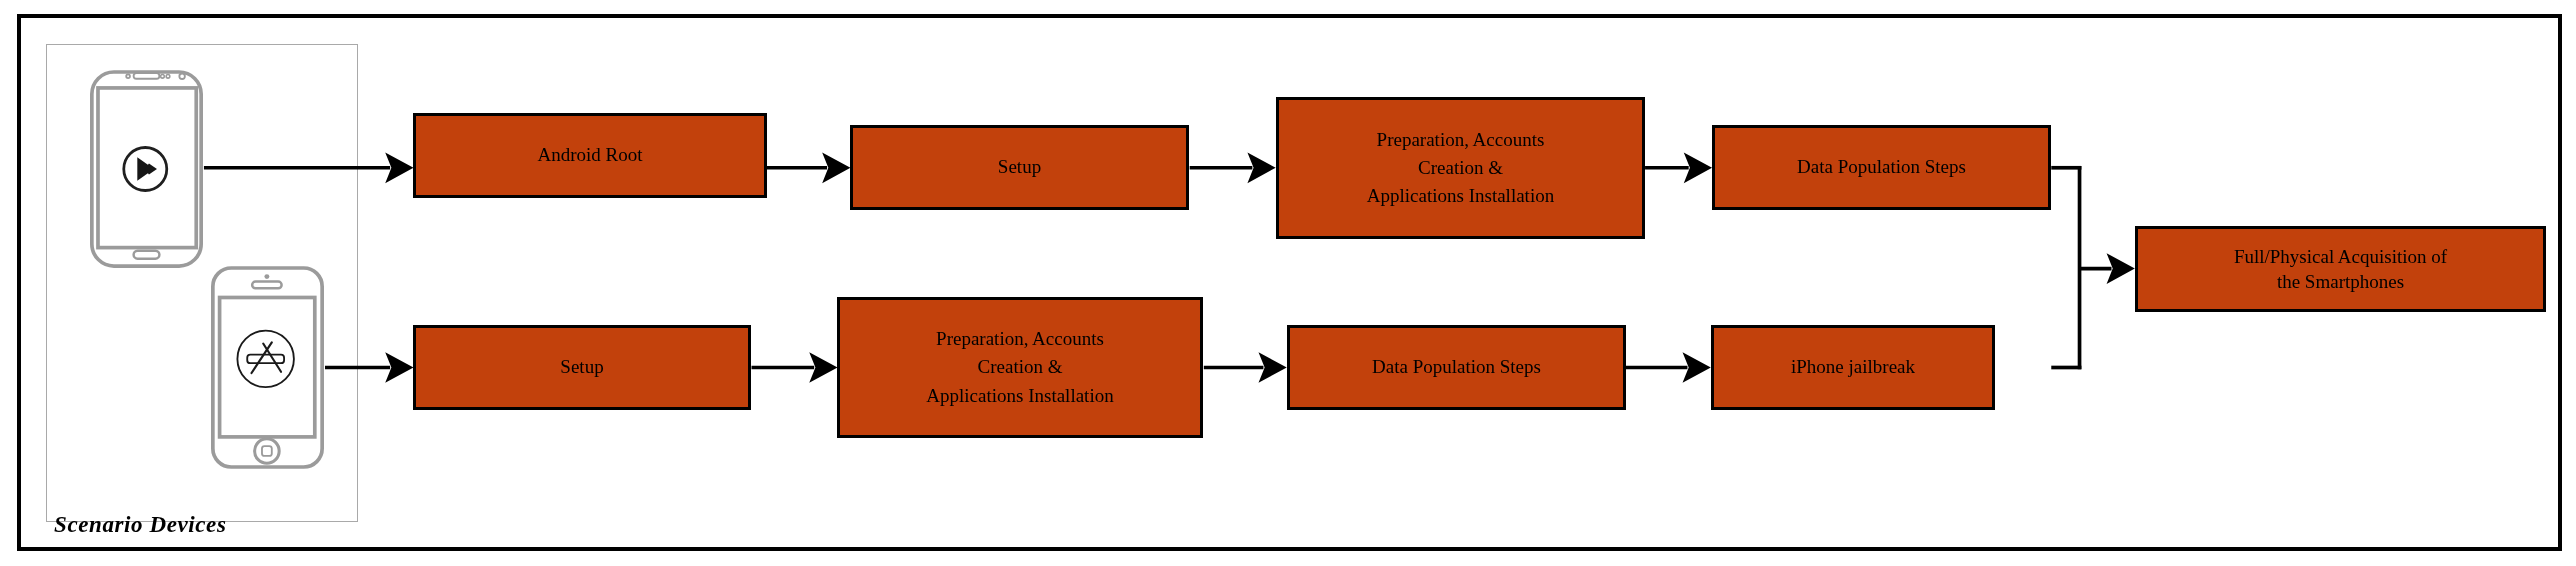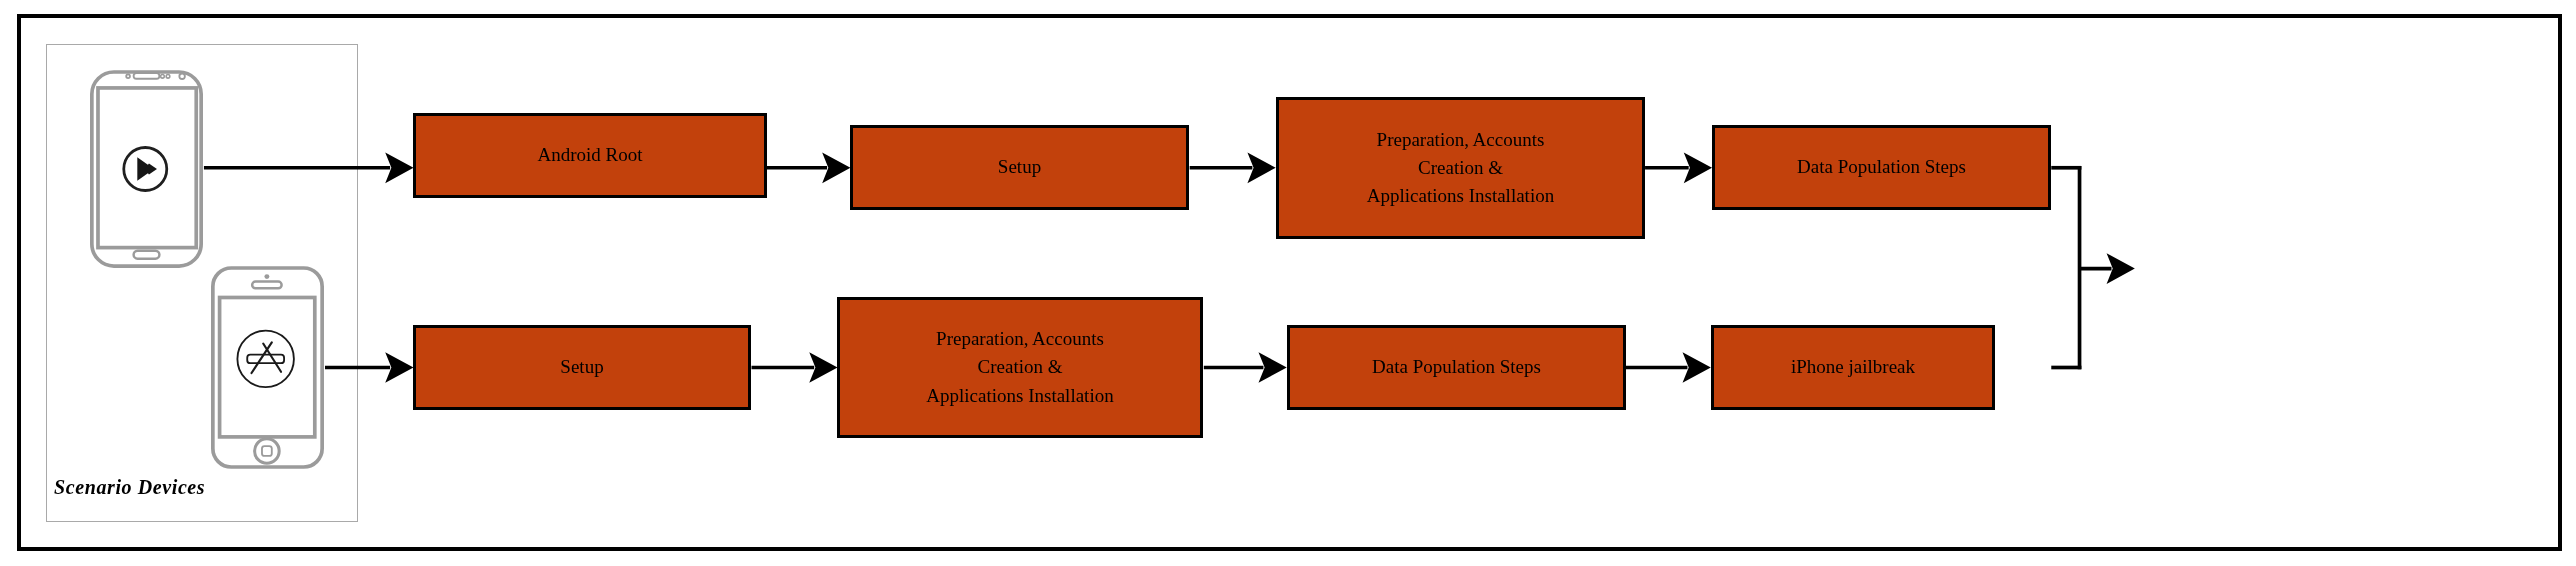--- a/index.html
+++ b/index.html
@@ -3,21 +3,21 @@
 <meta charset="utf-8">
 <style>
   html,body{margin:0;padding:0;background:#ffffff;}
   body{width:2576px;height:566px;position:relative;overflow:hidden;
        font-family:"Liberation Serif","DejaVu Serif",serif;color:#000;}
   .canvas{position:absolute;left:0;top:0;width:2576px;height:566px;background:#ffffff;}
   .frame{position:absolute;left:17px;top:14px;width:2545px;height:537px;
          border:4.3px solid #000;box-sizing:border-box;background:#ffffff;}
   .panel{position:absolute;left:46px;top:44px;width:312px;height:478px;
          border:1.2px solid #a9a9a9;box-sizing:border-box;background:#ffffff;}
-  .panel-label{position:absolute;left:54px;top:476px;font-size:20px;font-weight:bold;
+  .panel-label{position:absolute;left:54px;top:512px;font-size:23px;font-weight:bold;
                font-style:italic;letter-spacing:0.6px;white-space:nowrap;}
   .phone{position:absolute;}
   .phone.android{left:90px;top:70px;width:113px;height:198px;}
   .phone.iphone{left:211px;top:266px;width:113px;height:203px;}
   .box{position:absolute;box-sizing:border-box;background:#c2410c;border:3.7px solid #000;
        display:flex;flex-direction:column;align-items:center;justify-content:center;
        font-size:19px;line-height:1.48;text-align:center;}
   .box .ln{display:block;white-space:nowrap;}
   .box.merge{line-height:1.32;}
   .connectors{position:absolute;left:0;top:0;width:2576px;height:566px;pointer-events:none;}
@@ -129,15 +129,19 @@
     <span class="ln">Creation &amp;</span>
     <span class="ln">Applications Installation</span>
   </div>
   <div class="box" id="b-dps-bot">
     <span class="ln">Data Population Steps</span>
   </div>
   <div class="box" id="b-jailbreak">
     <span class="ln">iPhone jailbreak</span>
   </div>
 
+  <div class="box merge" id="b-final">
+    <span class="ln">Full/Physical Acquisition of</span>
+    <span class="ln">the Smartphones</span>
+  </div>
 
 </div>
 
 
 </body></html>

